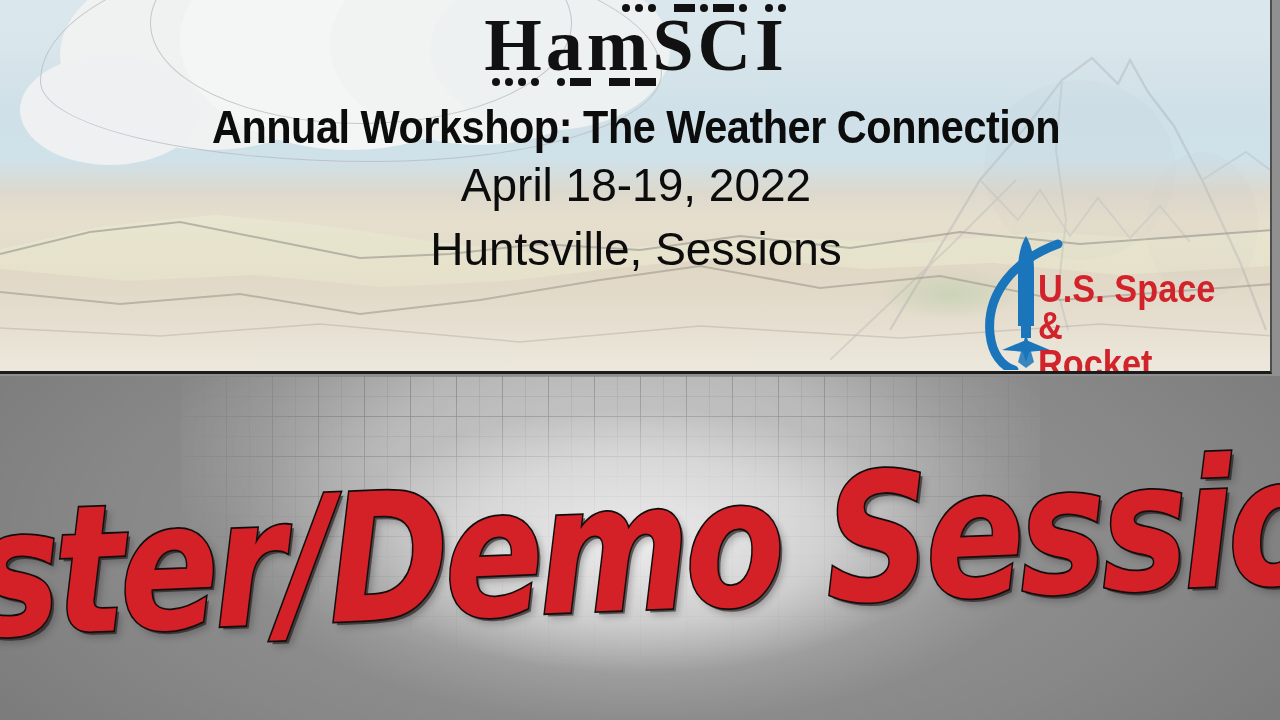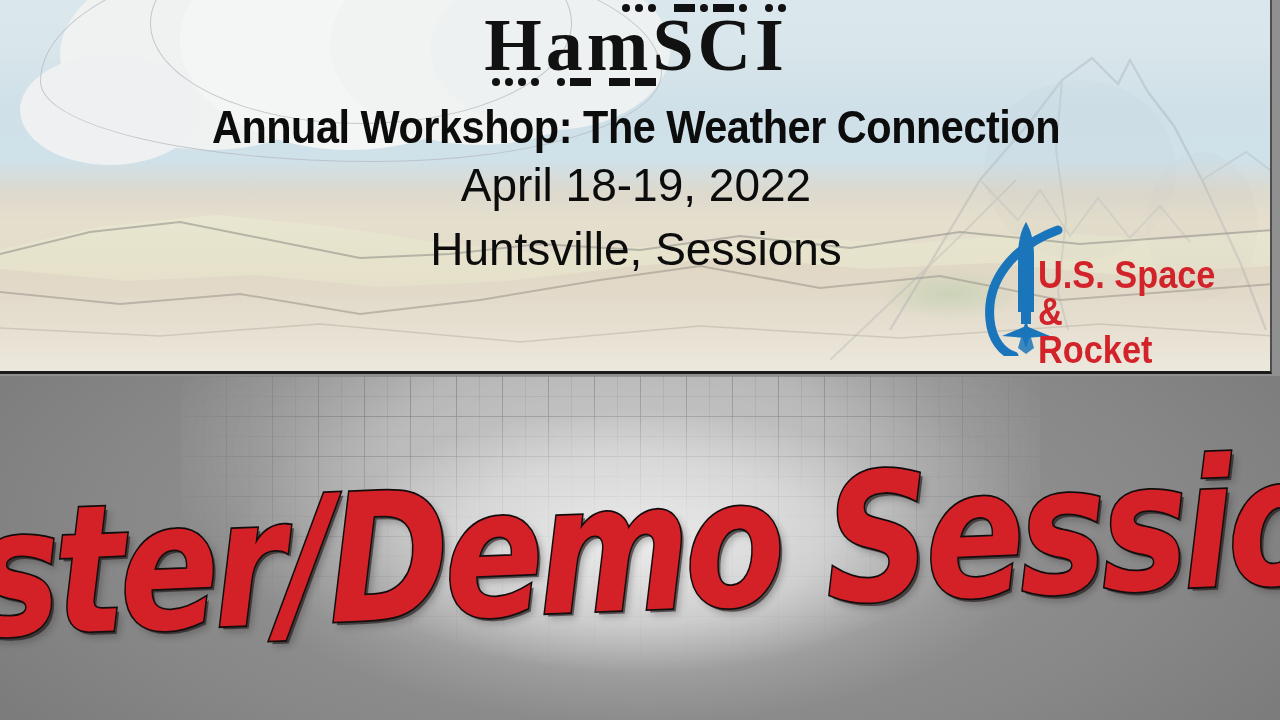--- a/index.html
+++ b/index.html
@@ -118,21 +118,21 @@
   }
   .ban-title{
     top:100px;font-size:46px;font-weight:700;
     font-family:"Liberation Sans",sans-serif;
     transform:scaleX(.90);letter-spacing:-.5px;
   }
   .ban-date{top:158px;font-size:46px;font-weight:400;}
   .ban-place{top:222px;font-size:46px;font-weight:400;}
 
   
-  .ussrc{position:absolute;left:980px;top:216px;width:290px;height:148px;}
+  .ussrc{position:absolute;left:980px;top:230px;width:290px;height:148px;}
   .ussrc-mark{position:absolute;left:0;top:0;width:88px;height:140px;}
   .ussrc-text{
     position:absolute;left:58px;top:40px;
     font-family:"Liberation Sans",sans-serif;
     font-weight:700;color:#d2232a;line-height:.96;
   }
   .ussrc-l1{font-size:39px;transform:scaleX(.88);transform-origin:left center;}
   .ussrc-l2{font-size:39px;transform:scaleX(.88);transform-origin:left center;}
 
   

